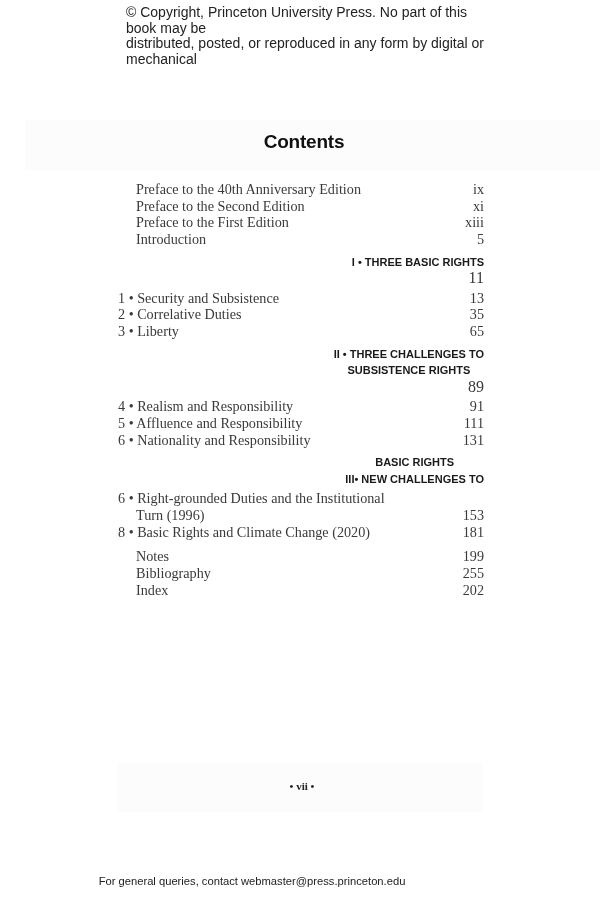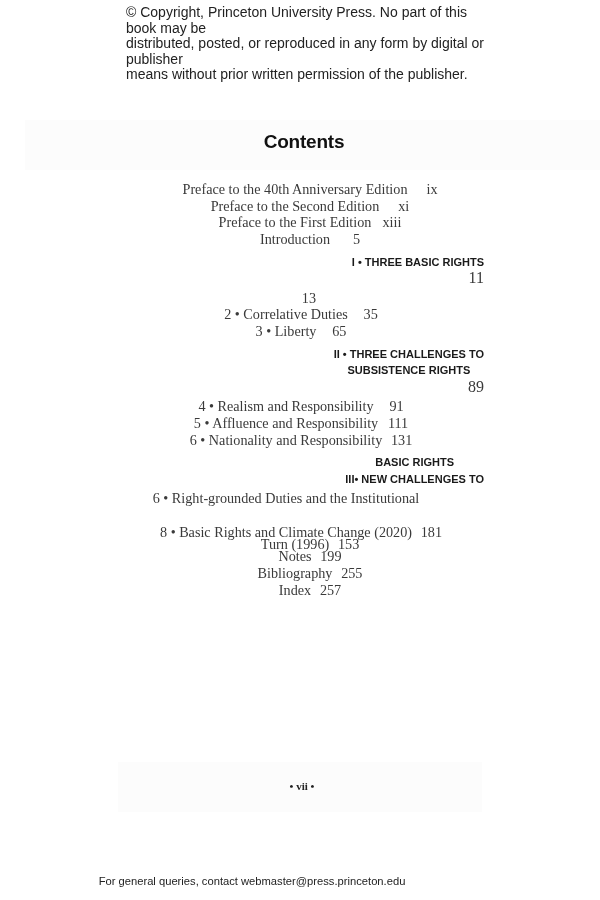--- a/index.html
+++ b/index.html
@@ -48,32 +48,32 @@
       position: absolute;
       left: 118px;
       top: 181px;
       width: 366px;
       font-family: "Liberation Serif", serif;
       font-size: 14.2px;
       color: #3a3a3a;
     }
     .row {
       display: flex;
-      justify-content: center;
+      justify-content: space-between;
       align-items: baseline;
       height: 16.7px;
       line-height: 16.7px;
     }
     .row .label { white-space: nowrap; }
     .row.front .label { padding-left: 18px; }
     .row .page {
       text-align: right;
       min-width: 30px;
     }
-    .row.cont .label { padding-left: 18px; margin-top: 29px; }
+    .row.cont .label { padding-left: 18px; }
     .gap-s { height: 6px; }
     .gap-m { height: 8px; }
     .part {
       display: flex;
       justify-content: space-between;
       align-items: flex-end;
       font-family: "Liberation Sans", sans-serif;
       font-weight: bold;
       font-size: 11px;
       color: #1a1a1a;
@@ -123,22 +123,21 @@
       font-family: "Liberation Sans", sans-serif;
       font-size: 11.2px;
       color: #222;
     }
   </style>
 </head>
 <body>
 
 <div class="copyright">
   <div>© Copyright, Princeton University Press. No part of this book may be</div>
-  <div>distributed, posted, or reproduced in any form by digital or publisher</div>
-  <div>means without prior written permission of the publisher.</div>
+  <div>distributed, posted, or reproduced in any form by digital or mechanical</div>
 </div>
 
 <div class="title-band"></div>
 <div class="title">Contents</div>
 
 <div class="toc">
 
   <div class="row front">
     <span class="label">Preface to the 40th Anniversary Edition</span>
     <span class="page">ix</span>
@@ -158,20 +157,21 @@
 
   <div class="gap-s"></div>
 
   <div class="part">
     <div class="part-title">
       <span>I • THREE BASIC RIGHTS</span>
     </div>
     <span class="page">11</span>
   </div>
   <div class="row">
+    <span class="label">1 • Security and Subsistence</span>
     <span class="page">13</span>
   </div>
   <div class="row">
     <span class="label">2 • Correlative Duties</span>
     <span class="page">35</span>
   </div>
   <div class="row">
     <span class="label">3 • Liberty</span>
     <span class="page">65</span>
   </div>
@@ -225,20 +225,20 @@
   <div class="row front">
     <span class="label">Notes</span>
     <span class="page">199</span>
   </div>
   <div class="row front">
     <span class="label">Bibliography</span>
     <span class="page">255</span>
   </div>
   <div class="row front">
     <span class="label">Index</span>
-    <span class="page">257</span>
+    <span class="page">202</span>
   </div>
 </div>
 
 <div class="folio-band"></div>
 <div class="folio">• vii •</div>
 
 <div class="footer">For general queries, contact webmaster@press.princeton.edu</div>
 
 </body></html>

